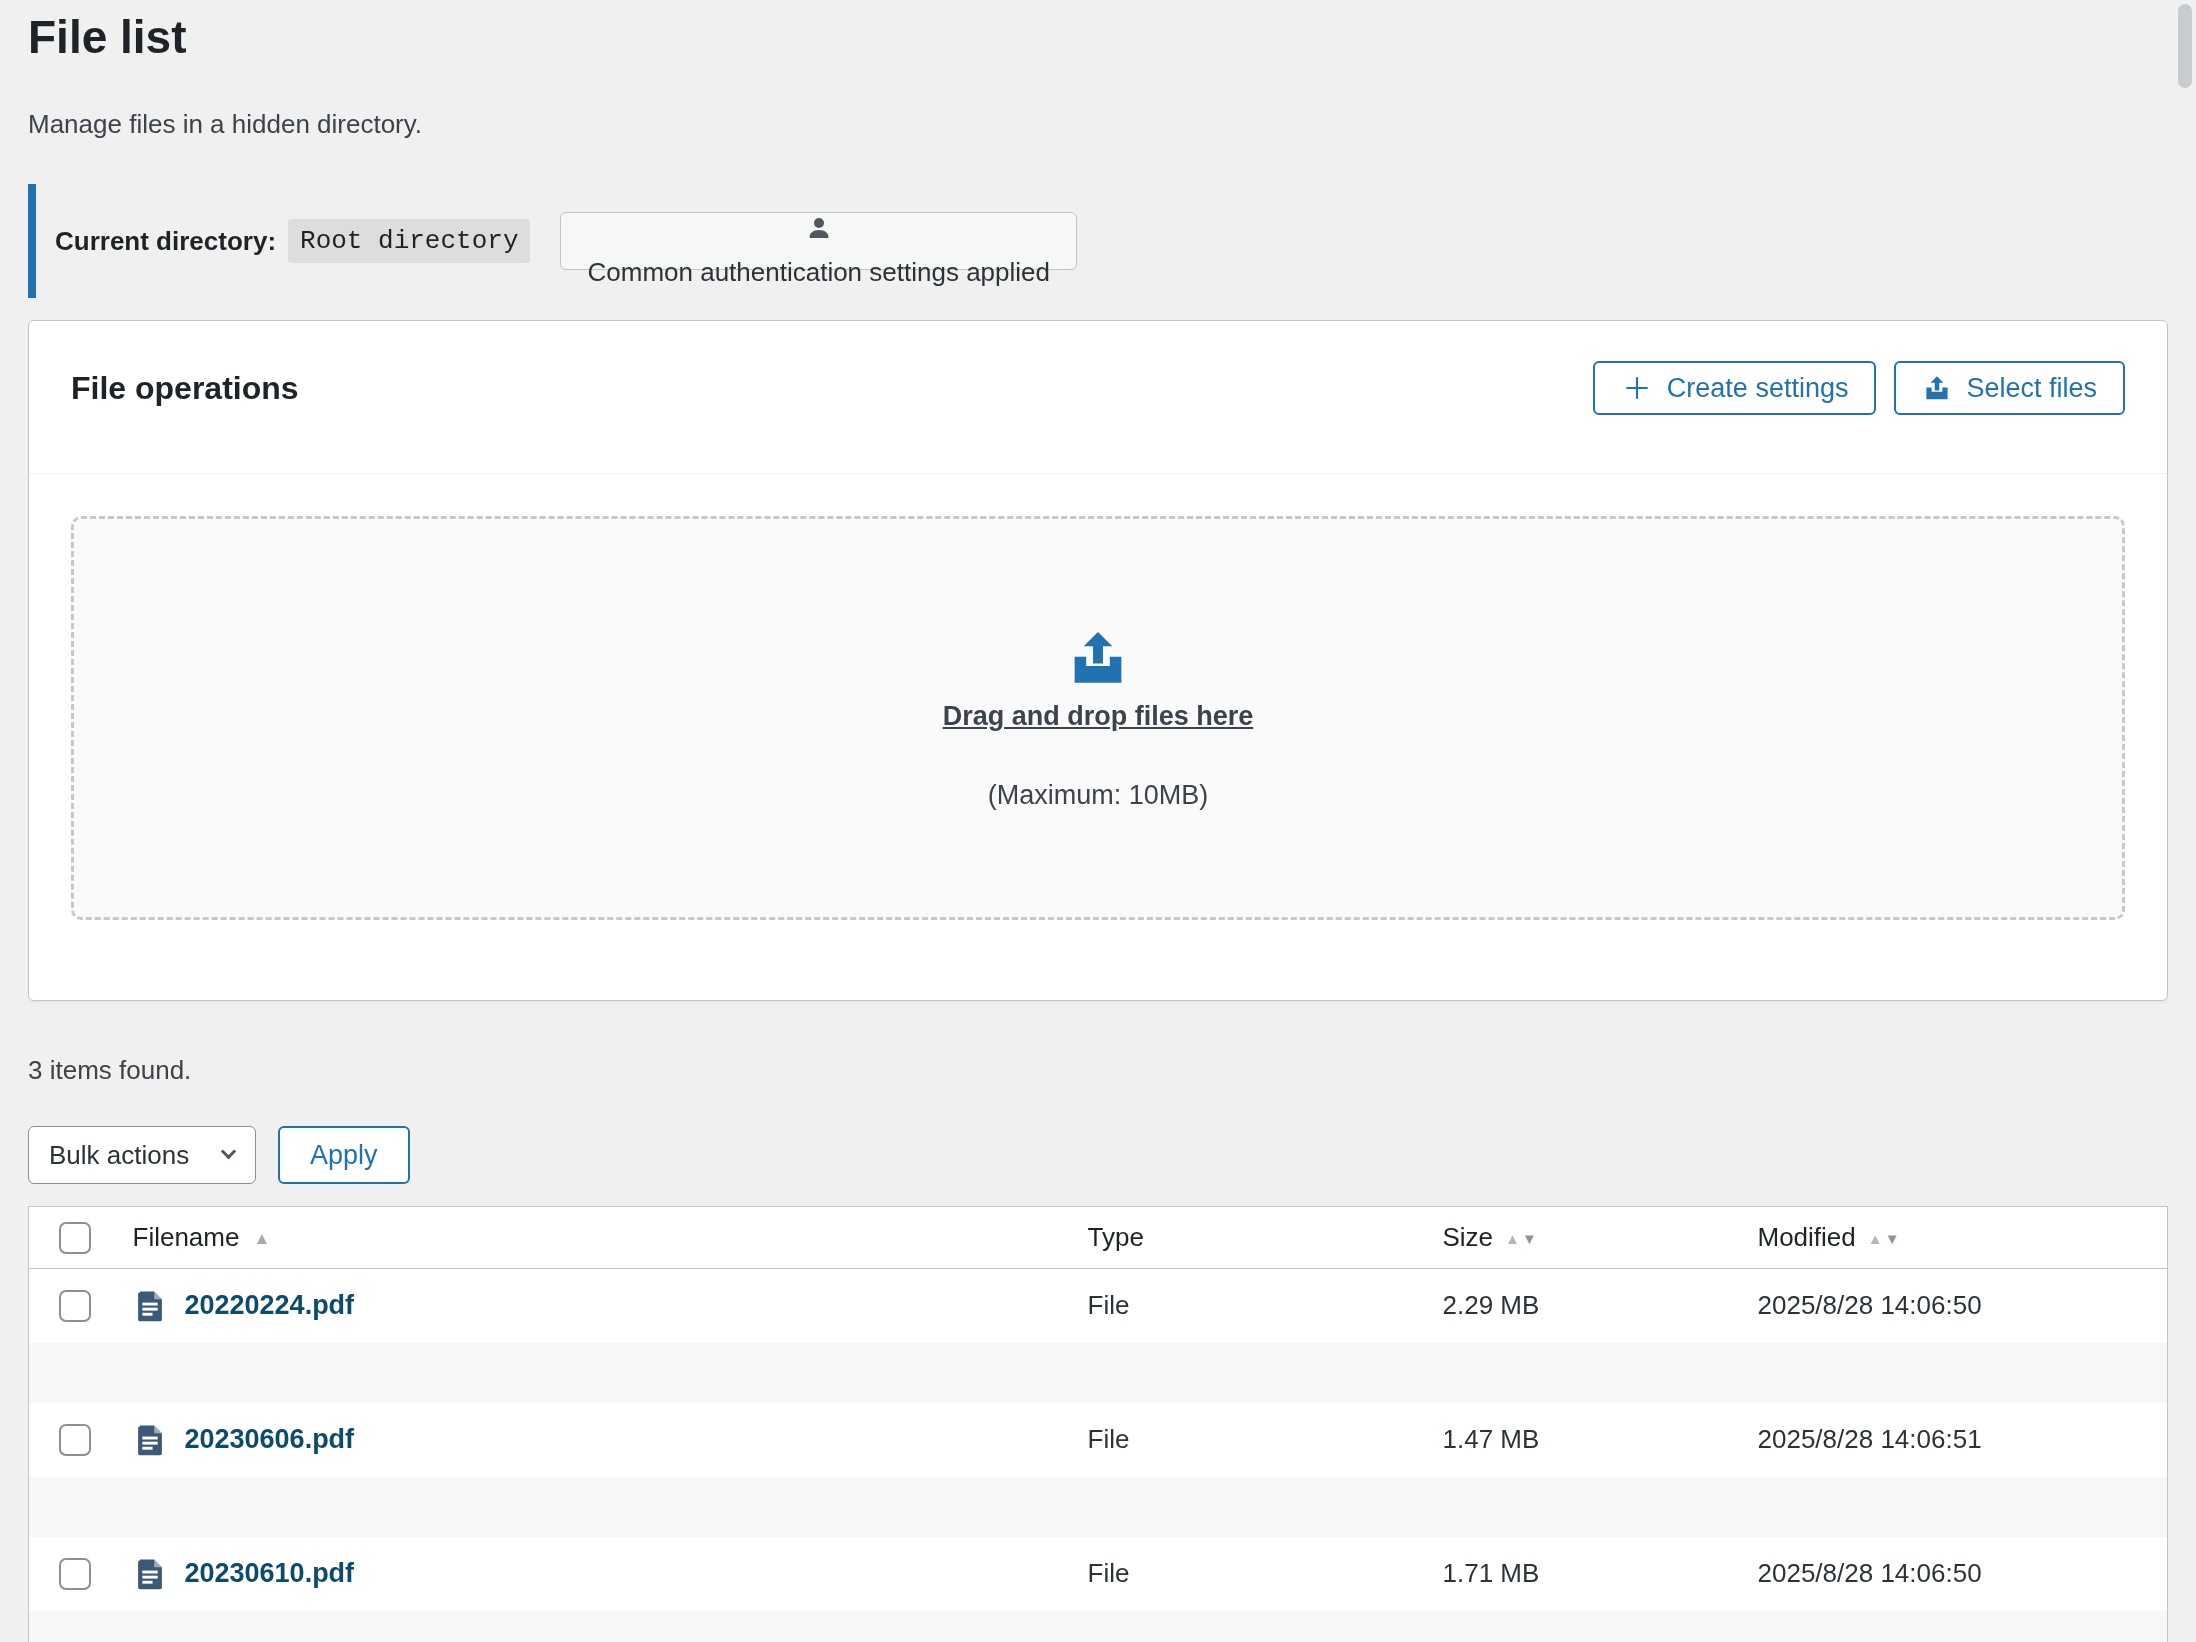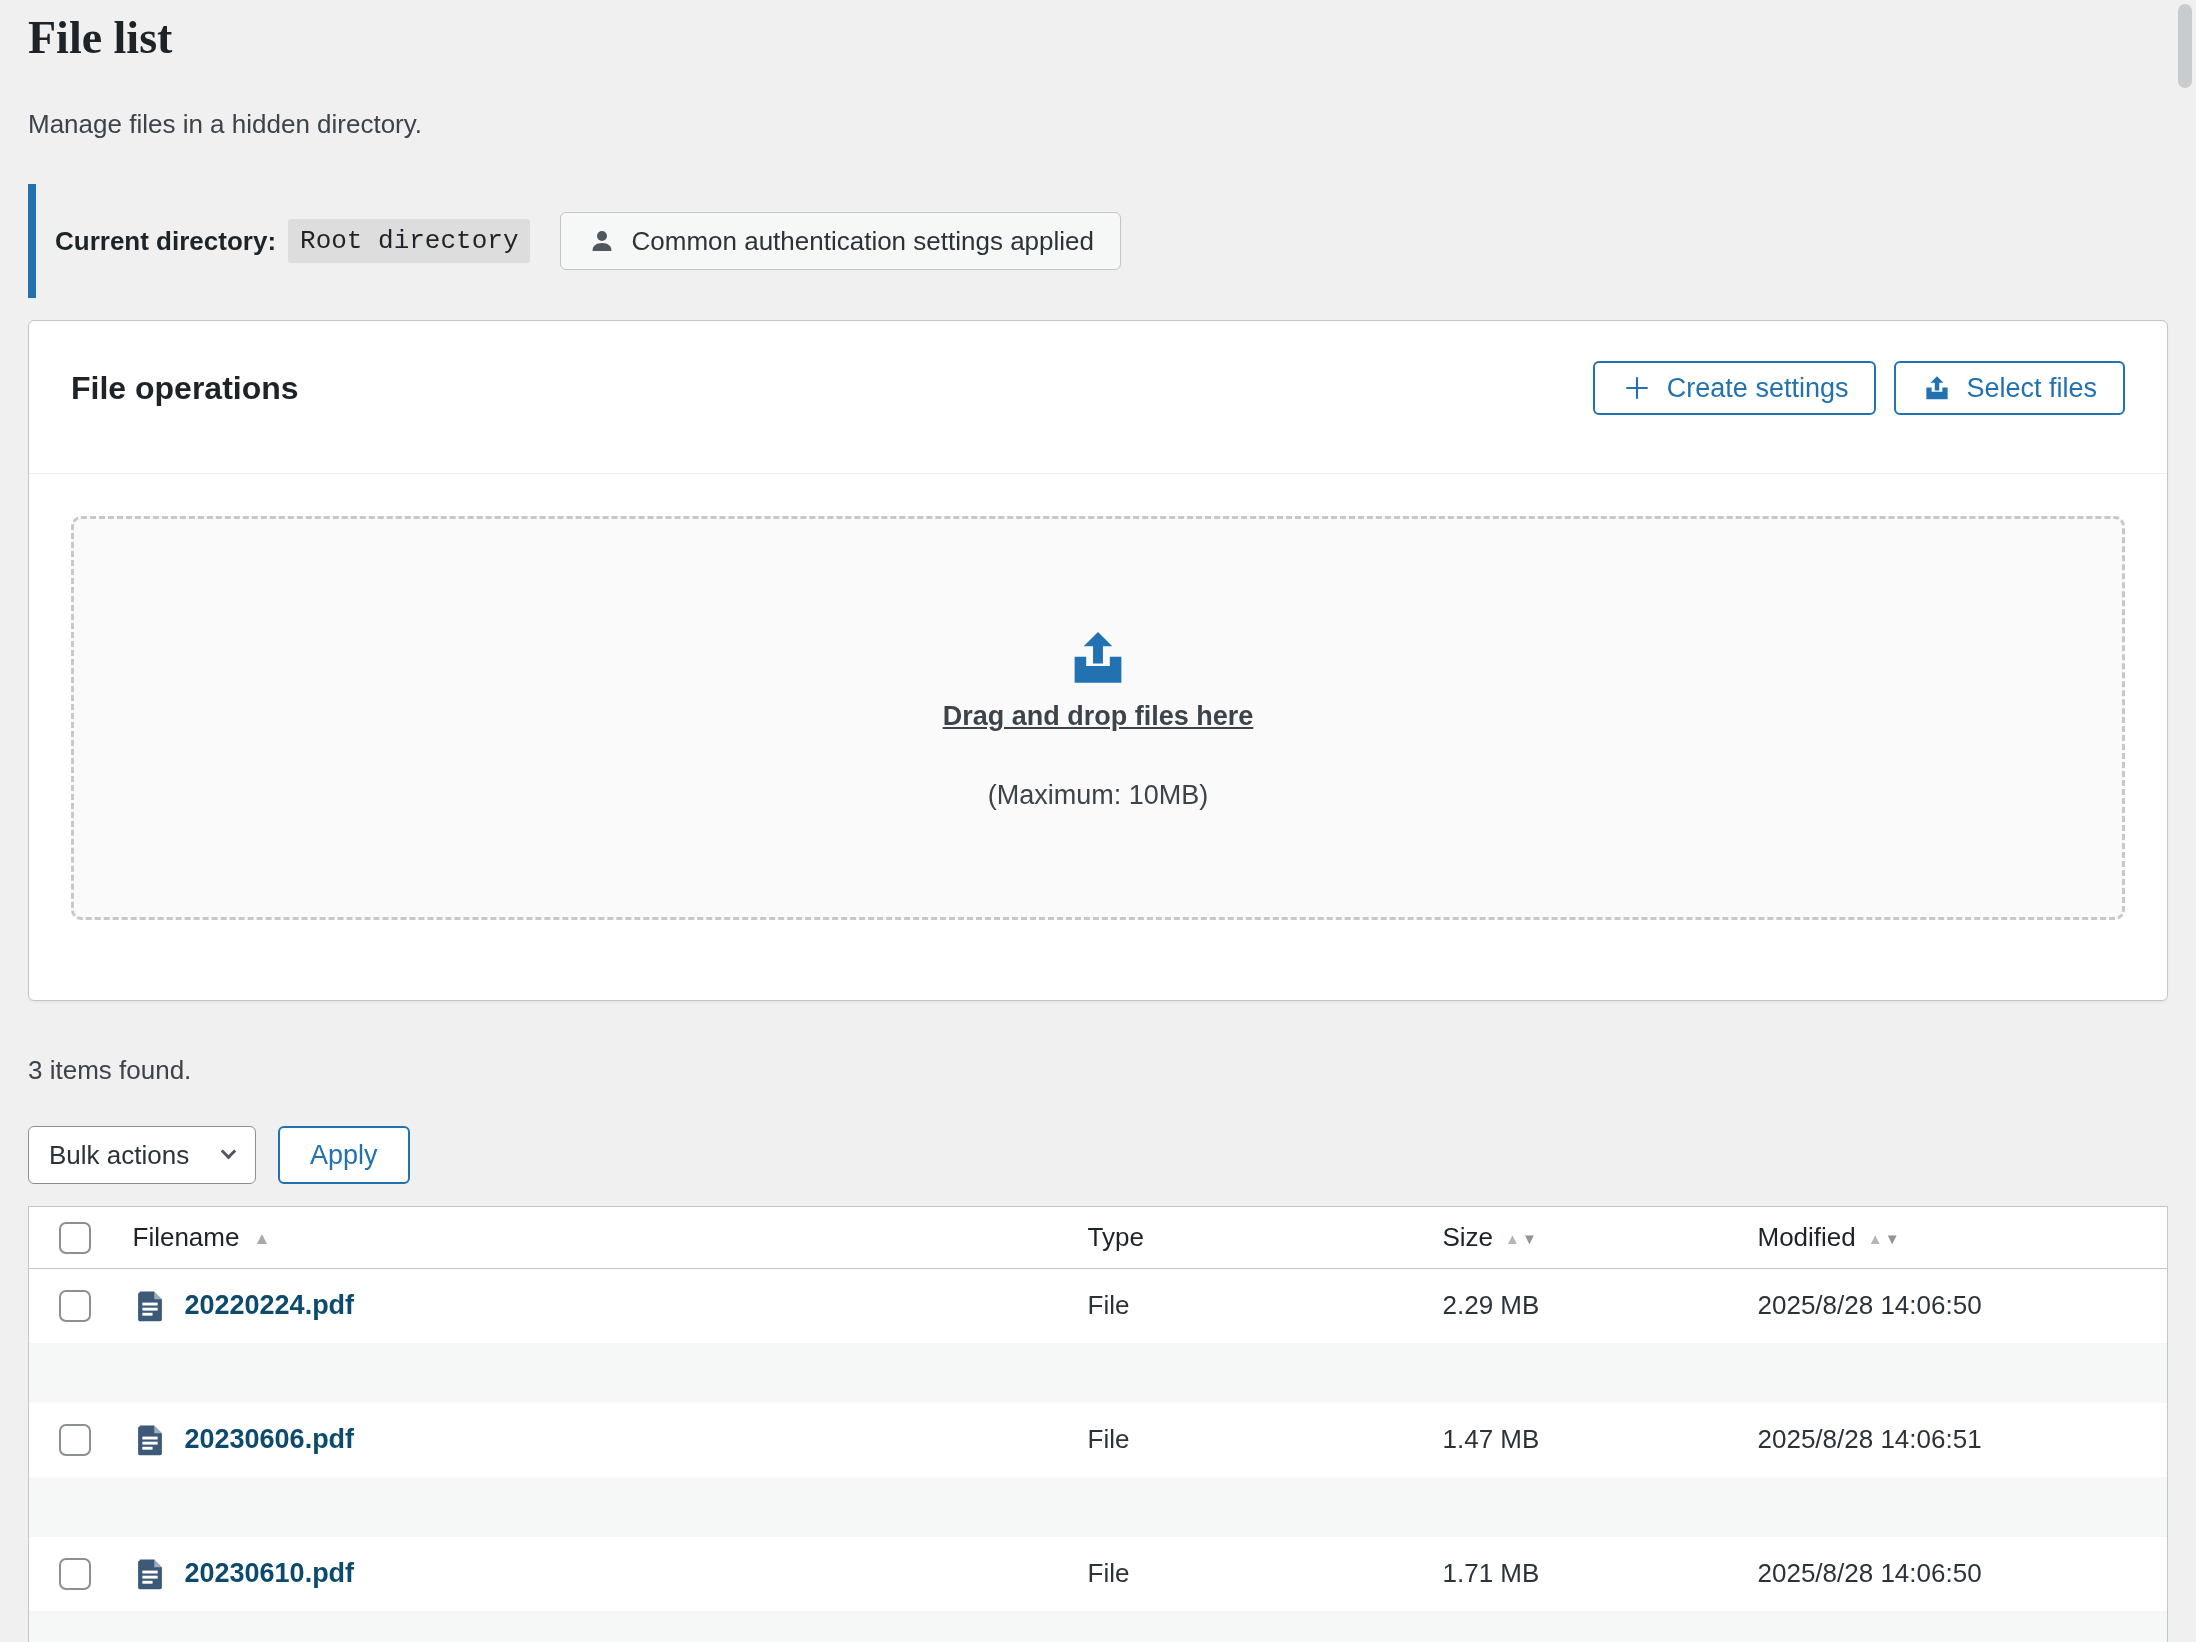--- a/index.html
+++ b/index.html
@@ -21,21 +21,20 @@
     border-radius: 7px;
     z-index: 10;
   }
   .content { padding: 10px 28px 0 28px; }
 
   .page-title {
     font-size: 46px;
     font-weight: 600;
     color: #1d2327;
     line-height: 1.2;
-    font-family: Liberation Serif, serif;
   }
   .subtitle {
     margin-top: 44px;
     font-size: 26px;
     color: #3c434a;
   }
 
   
   .notice {
     margin-top: 44px;
@@ -60,20 +59,21 @@
     align-items: center;
     gap: 14px;
     height: 58px;
     padding: 0 26px;
     background: #f6f7f7;
     border: 1px solid #c3c4c7;
     border-radius: 6px;
     font-size: 26px;
     color: #2c3338;
     cursor: pointer;
+    flex-direction: column;
   }
 
   
   .card {
     margin-top: 22px;
     background: #fff;
     border: 1px solid #c3c4c7;
     border-radius: 6px;
     box-shadow: 0 2px 2px rgba(0,0,0,.04);
   }

